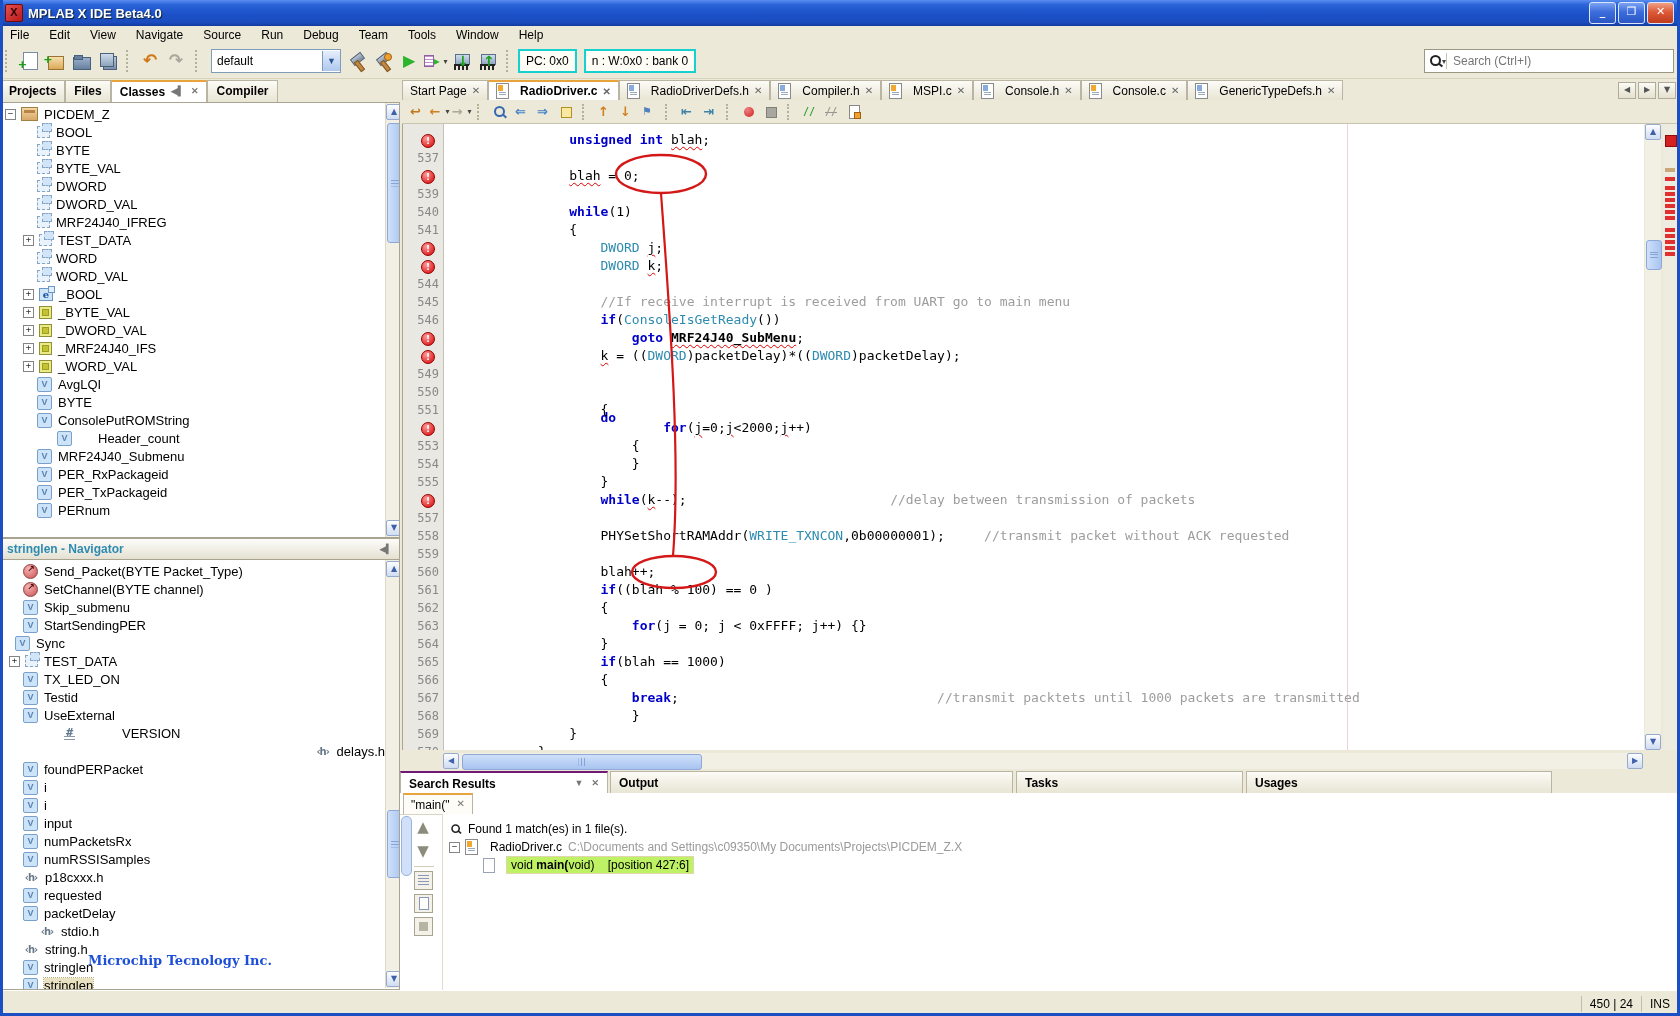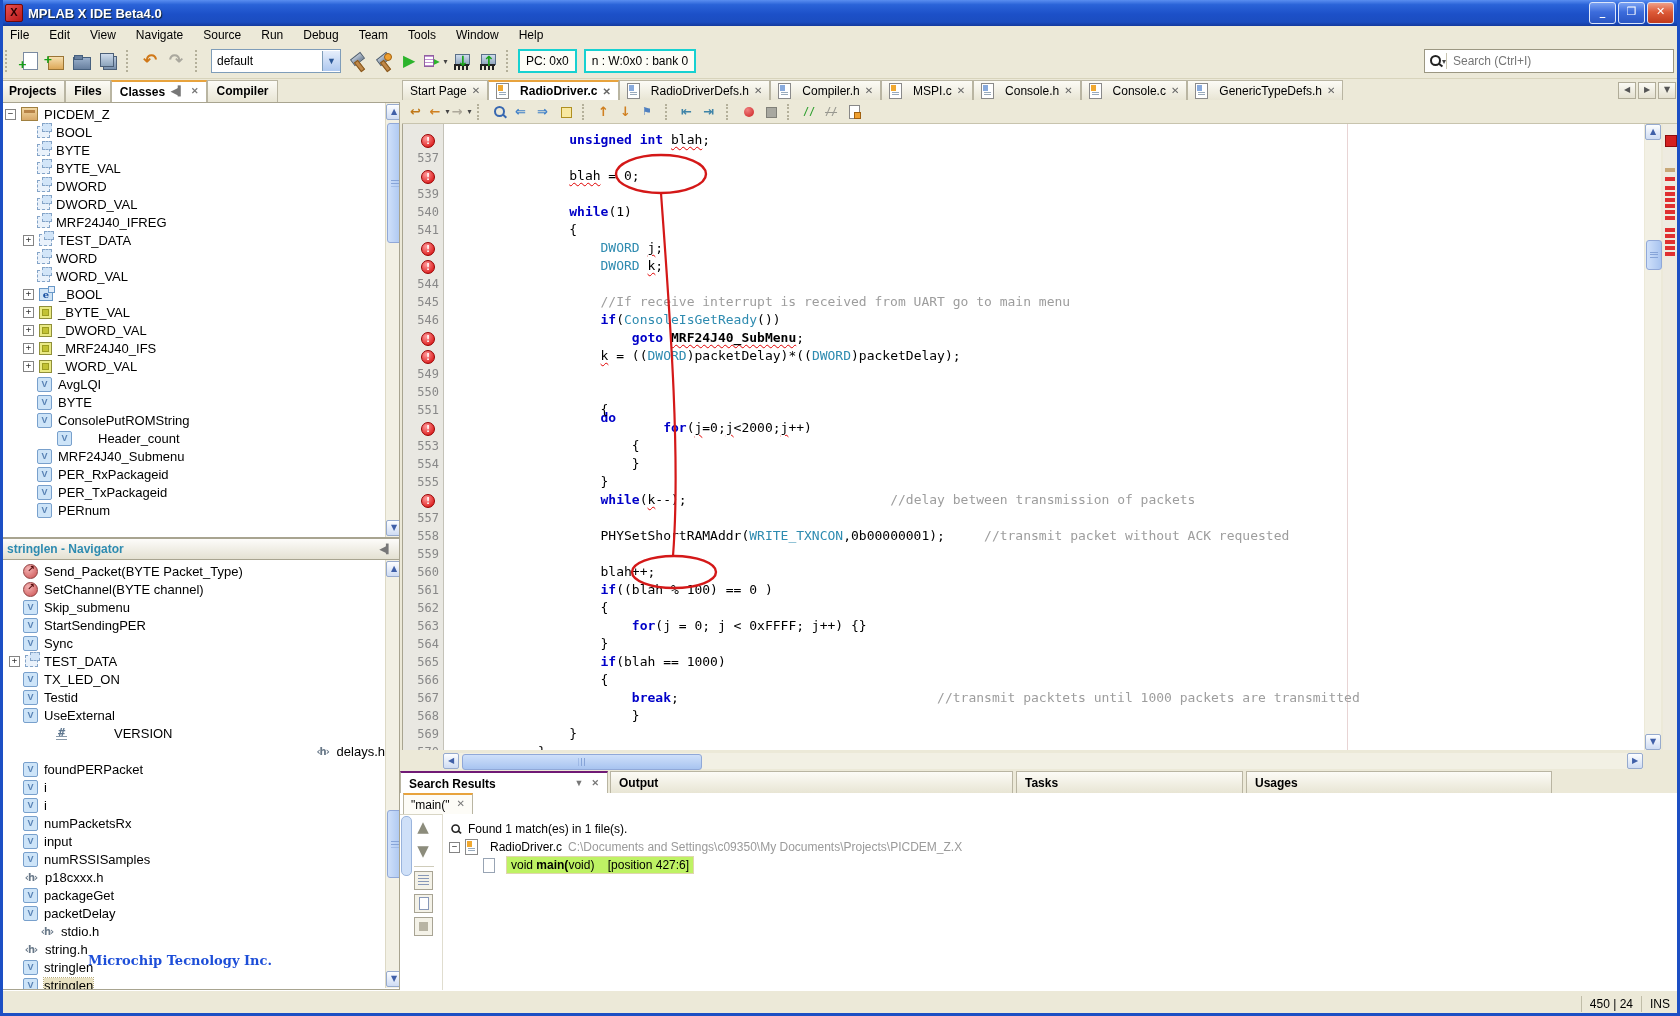--- a/index.html
+++ b/index.html
@@ -486,21 +486,21 @@
           <div class="trow" style="padding-left: 8px;">
             <span class="exp none"></span>
             <span class="ticon i-var"></span>
             <span>Skip_submenu</span>
           </div>
           <div class="trow" style="padding-left: 8px;">
             <span class="exp none"></span>
             <span class="ticon i-var"></span>
             <span>StartSendingPER</span>
           </div>
-          <div class="trow" style="padding-left: 8px;">
+          <div class="trow" style="">
             <span class="exp none"></span>
             <span class="ticon i-var"></span>
             <span>Sync</span>
           </div>
           <div class="trow" style="padding-left: 8px;">
             <span class="exp">+</span>
             <span class="ticon i-class"></span>
             <span>TEST_DATA</span>
           </div>
           <div class="trow" style="padding-left: 8px;">
@@ -511,21 +511,21 @@
           <div class="trow" style="padding-left: 8px;">
             <span class="exp none"></span>
             <span class="ticon i-var"></span>
             <span>Testid</span>
           </div>
           <div class="trow" style="padding-left: 8px;">
             <span class="exp none"></span>
             <span class="ticon i-var"></span>
             <span>UseExternal</span>
           </div>
-          <div class="trow" style=" gap: 40px;">
+          <div class="trow" style="padding-left: 8px; gap: 40px;">
             <span class="exp none"></span>
             <span class="ticon i-define"></span>
             <span>VERSION</span>
           </div>
           <div class="trow" style="padding-left: 8px; justify-content: flex-end;">
             <span class="exp none"></span>
             <span class="ticon i-header"></span>
             <span>delays.h</span>
           </div>
           <div class="trow" style="padding-left: 8px;">
@@ -539,41 +539,41 @@
             <span>i</span>
           </div>
           <div class="trow" style="padding-left: 8px;">
             <span class="exp none"></span>
             <span class="ticon i-var"></span>
             <span>i</span>
           </div>
           <div class="trow" style="padding-left: 8px;">
             <span class="exp none"></span>
             <span class="ticon i-var"></span>
+            <span>input</span>
+          </div>
+          <div class="trow" style="padding-left: 8px;">
+            <span class="exp none"></span>
+            <span class="ticon i-var"></span>
             <span>numPacketsRx</span>
-          </div>
-          <div class="trow" style="padding-left: 8px;">
-            <span class="exp none"></span>
-            <span class="ticon i-var"></span>
-            <span>input</span>
           </div>
           <div class="trow" style="padding-left: 8px;">
             <span class="exp none"></span>
             <span class="ticon i-var"></span>
             <span>numRSSISamples</span>
           </div>
           <div class="trow" style="padding-left: 8px;">
             <span class="exp none"></span>
             <span class="ticon i-header"></span>
             <span>p18cxxx.h</span>
           </div>
           <div class="trow" style="padding-left: 8px;">
             <span class="exp none"></span>
             <span class="ticon i-var"></span>
-            <span>packageGet</span>
+            <span>requested</span>
           </div>
           <div class="trow" style="padding-left: 8px;">
             <span class="exp none"></span>
             <span class="ticon i-var"></span>
             <span>packetDelay</span>
           </div>
           <div class="trow" style="padding-left: 24px;">
             <span class="exp none"></span>
             <span class="ticon i-header"></span>
             <span>stdio.h</span>

